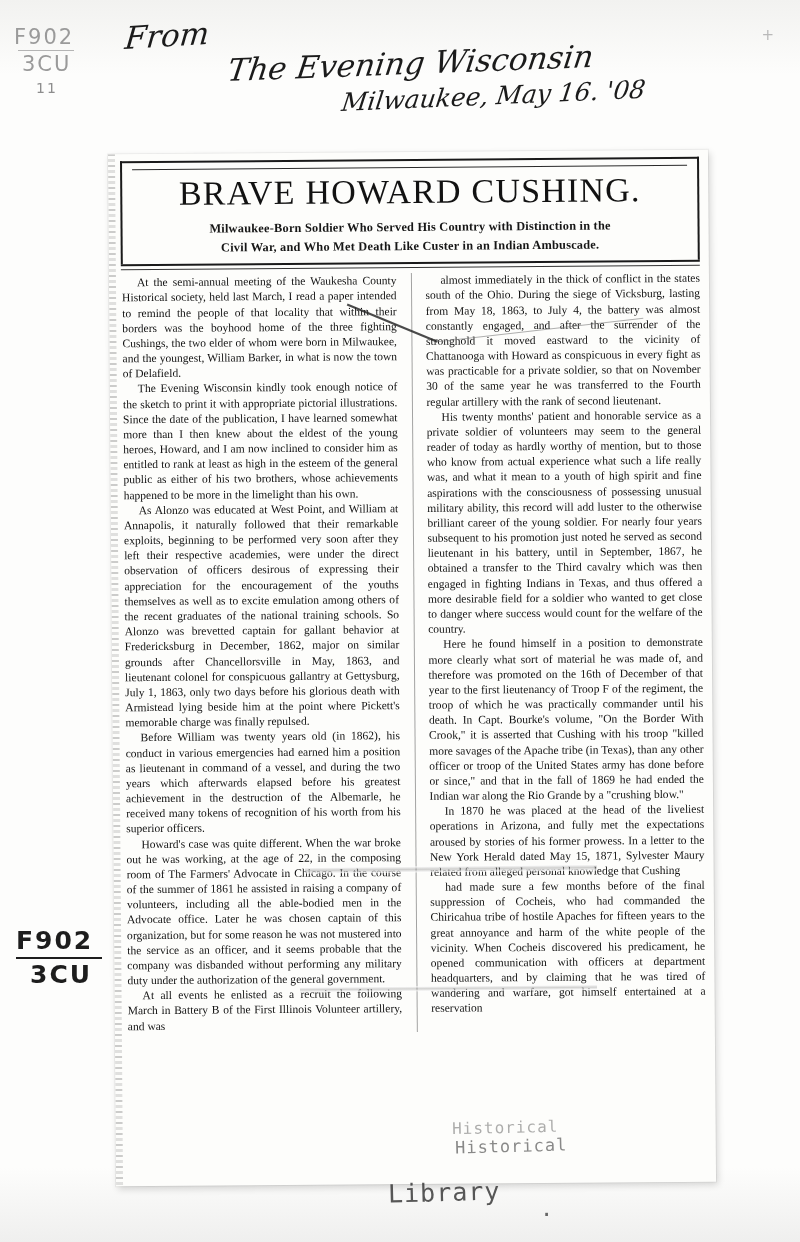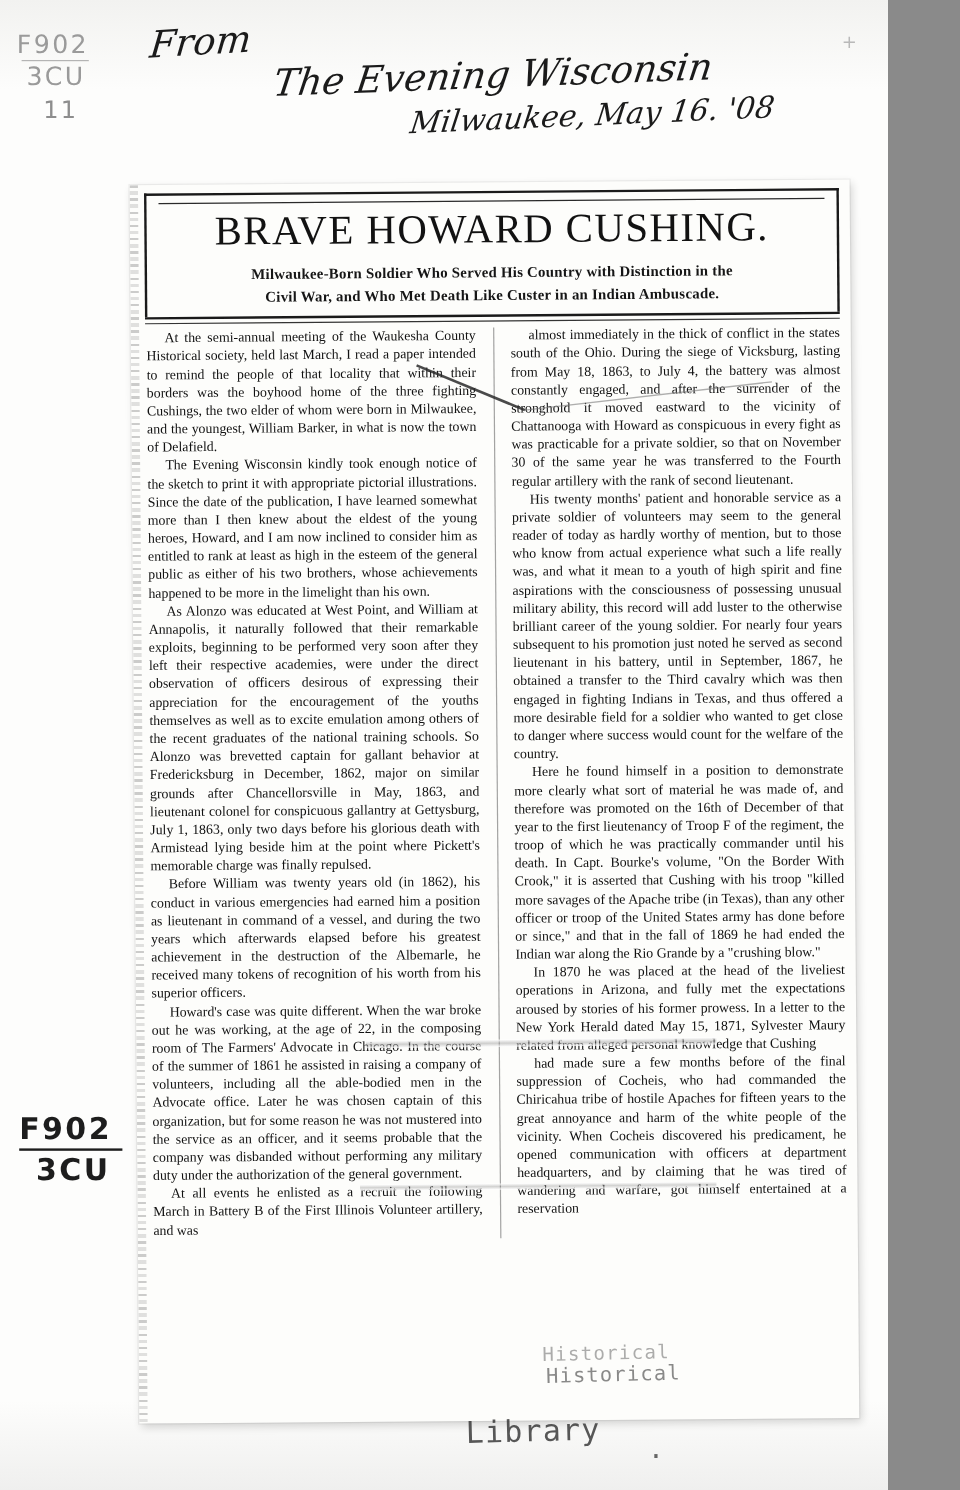--- a/index.html
+++ b/index.html
@@ -1,21 +1,21 @@
 <!DOCTYPE html>
 <html><head>
 <meta charset="utf-8">
 <title>Brave Howard Cushing — clipping scan</title>
 <style>
   html,body{margin:0;padding:0;background:#8a8a8a;}
   body{font-family:"Liberation Serif", serif;}
 
   .page{
     position:relative;
-    width:740px;height:1242px;
+    width:800px;height:1242px;
     background:#fbfbfa;
     overflow:hidden;
   }
   
   .page:before{
     content:"";position:absolute;inset:0;
     background:
       linear-gradient(180deg,#f2f2f0 0%,#fdfdfc 6%,#fdfdfc 94%,#efefee 100%),
       linear-gradient(90deg,#eeeeec 0%,#fdfdfc 5%,#fdfdfc 95%,#f0f0ee 100%);
     pointer-events:none;
@@ -39,21 +39,21 @@
   .callmark{
     position:absolute;
     font-family:"DejaVu Sans", sans-serif;
     letter-spacing:2px;
     color:#6e6e6e;
     line-height:1.05;
   }
   #callmark-top{left:14px;top:26px;font-size:21px;color:#9a9a9a;}
   #callmark-top .rule{border-top:1.5px solid #b4b4b4;margin:2px 0 2px 4px;width:56px;}
   #callmark-top .den{padding-left:8px;}
-  #callmark-top .folio{padding-left:22px;font-size:20px;color:#8d8d8d;margin-top:6px;}
+  #callmark-top .folio{padding-left:22px;font-size:14px;color:#8d8d8d;margin-top:6px;}
 
   #callmark-bottom{left:16px;top:928px;font-size:25px;color:#1d1d1d;font-weight:bold;}
   #callmark-bottom .rule{border-top:2.5px solid #1d1d1d;margin:3px 0 3px 0;width:86px;}
   #callmark-bottom .den{padding-left:14px;}
 
   .corner-plus{
     position:absolute;right:26px;top:26px;
     font-family:"DejaVu Sans", sans-serif;font-size:15px;color:#b9b9b9;
   }
 

